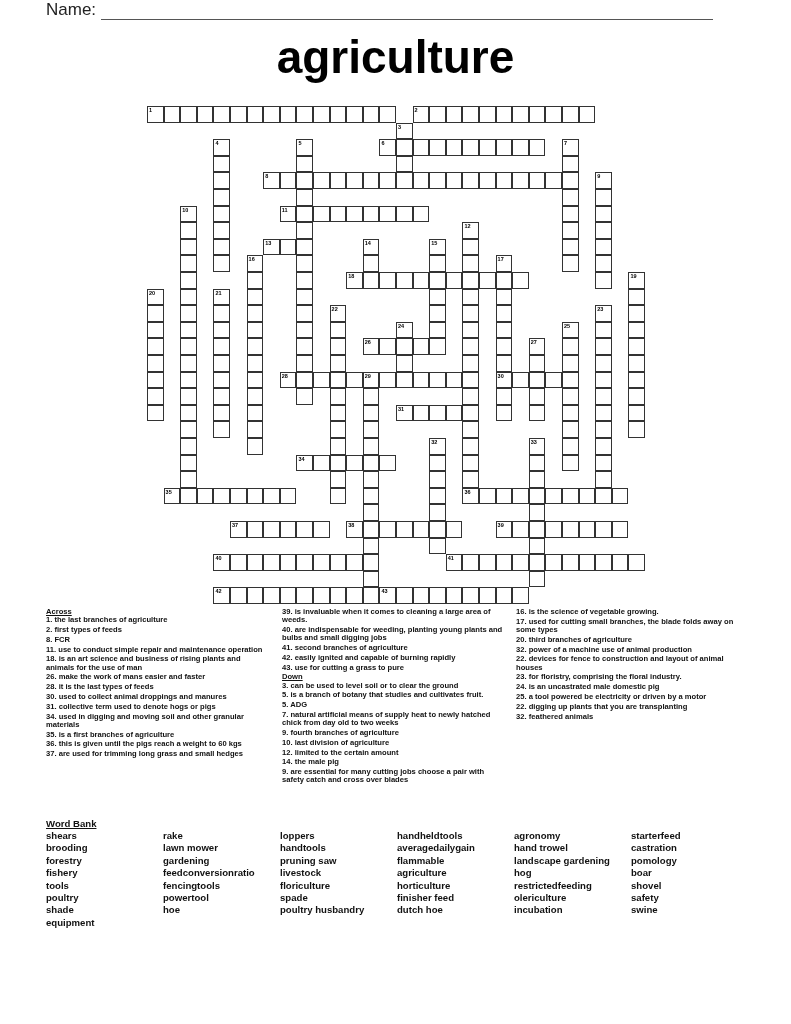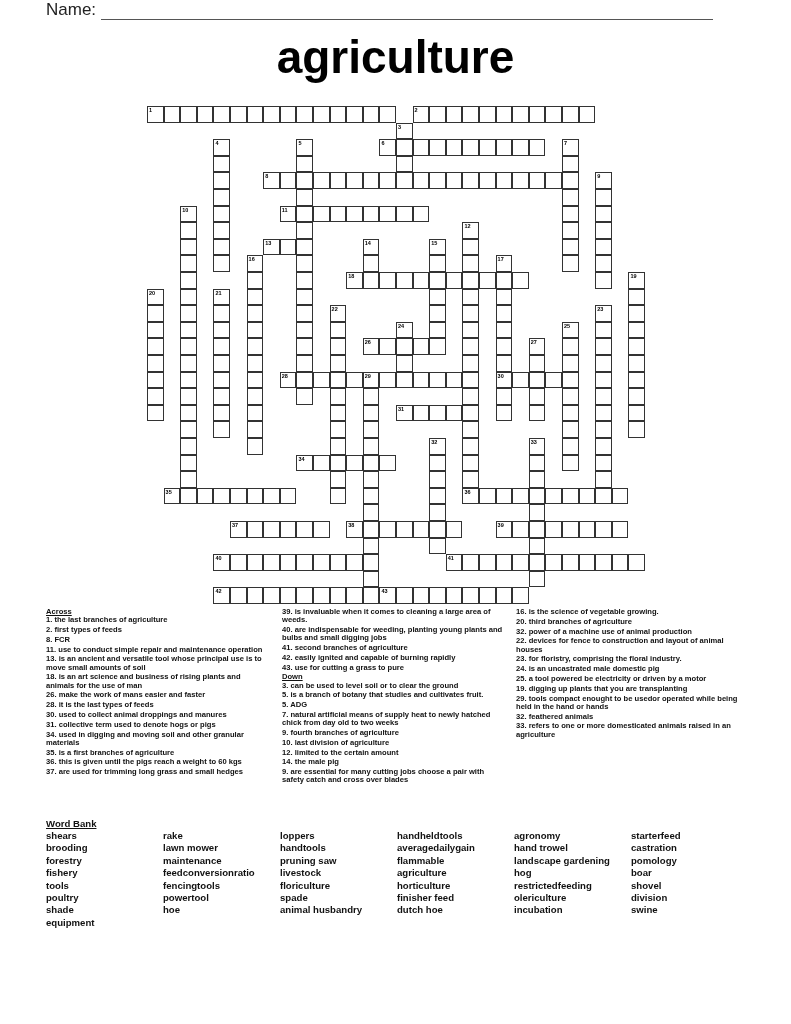--- a/index.html
+++ b/index.html
@@ -486,21 +486,20 @@
     <div class="cell" style="left: 512.2px; top: 587.4px;"></div>
   </div>
 
 <div class="clues col1">
   <span class="hd">Across</span>
   <div id="c1">
       <div class="clue">1. the last branches of agriculture</div>
       <div class="clue">2. first types of feeds</div>
       <div class="clue">8. FCR</div>
       <div class="clue">11. use to conduct simple repair and maintenance operation</div>
-      <div class="clue">13. is an ancient and versatile tool whose principal use is to move small amounts of soil</div>
       <div class="clue">18. is an art science and business of rising plants and animals for the use of man</div>
       <div class="clue">26. make the work of mans easier and faster</div>
       <div class="clue">28. it is the last types of feeds</div>
       <div class="clue">30. used to collect animal droppings and manures</div>
       <div class="clue">31. collective term used to denote hogs or pigs</div>
       <div class="clue">34. used in digging and moving soil and other granular materials</div>
       <div class="clue">35. is a first branches of agriculture</div>
       <div class="clue">36. this is given until the pigs reach a weight to 60 kgs</div>
       <div class="clue">37. are used for trimming long grass and small hedges</div>
     </div>
@@ -524,59 +523,58 @@
       <div class="clue">10. last division of agriculture</div>
       <div class="clue">12. limited to the certain amount</div>
       <div class="clue">14. the male pig</div>
       <div class="clue">9. are essential for many cutting jobs choose a pair with safety catch and cross over blades</div>
     </div>
 </div>
 
 <div class="clues col3">
   <div id="c3">
       <div class="clue">16. is the science of vegetable growing.</div>
+      <div class="clue">17. used for cutting small branches, the blade folds away on some types</div>
       <div class="clue">20. third branches of agriculture</div>
       <div class="clue">32. power of a machine use of animal production</div>
       <div class="clue">22. devices for fence to construction and layout of animal houses</div>
       <div class="clue">23. for floristry, comprising the floral industry.</div>
       <div class="clue">24. is an uncastrated male domestic pig</div>
       <div class="clue">25. a tool powered be electricity or driven by a motor</div>
-      <div class="clue">19. digging up plants that you are transplanting</div>
-      <div class="clue">29. tools compact enought to be usedor operated while being held in the hand or hands</div>
+      <div class="clue">22. digging up plants that you are transplanting</div>
       <div class="clue">32. feathered animals</div>
-      <div class="clue">33. refers to one or more domesticated animals raised in an agriculture</div>
     </div>
 </div>
 
 <div class="bank">
   <span class="hd">Word Bank</span>
   <div class="bank-grid" id="bank">
       <div>shears</div>
       <div>brooding</div>
       <div>forestry</div>
       <div>fishery</div>
       <div>tools</div>
       <div>poultry</div>
       <div>shade</div>
       <div>equipment</div>
       <div>rake</div>
       <div>lawn mower</div>
-      <div>maintenance</div>
+      <div>gardening</div>
       <div>feedconversionratio</div>
       <div>fencingtools</div>
       <div>powertool</div>
       <div>hoe</div>
       <div></div>
       <div>loppers</div>
       <div>handtools</div>
       <div>pruning saw</div>
       <div>livestock</div>
       <div>floriculture</div>
       <div>spade</div>
-      <div>animal husbandry</div>
+      <div>poultry husbandry</div>
       <div></div>
       <div>handheldtools</div>
       <div>averagedailygain</div>
       <div>flammable</div>
       <div>agriculture</div>
       <div>horticulture</div>
       <div>finisher feed</div>
       <div>dutch hoe</div>
       <div></div>
       <div>agronomy</div>
@@ -585,17 +583,17 @@
       <div>hog</div>
       <div>restrictedfeeding</div>
       <div>olericulture</div>
       <div>incubation</div>
       <div></div>
       <div>starterfeed</div>
       <div>castration</div>
       <div>pomology</div>
       <div>boar</div>
       <div>shovel</div>
-      <div>division</div>
+      <div>safety</div>
       <div>swine</div>
       <div></div>
     </div>
 </div>
 
 </body></html>

